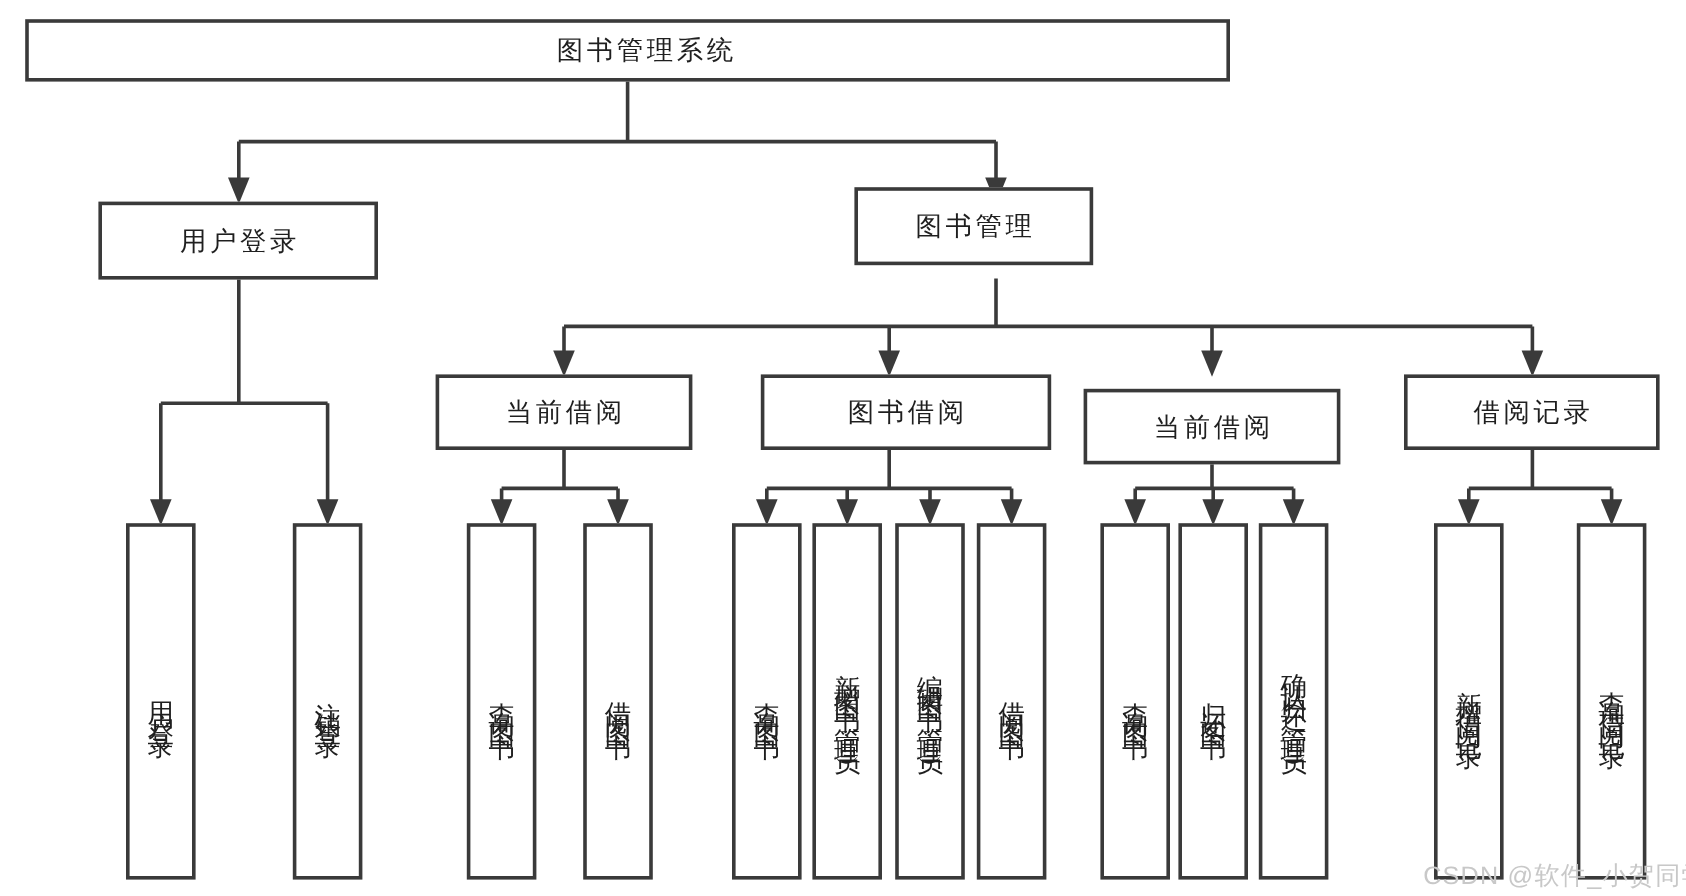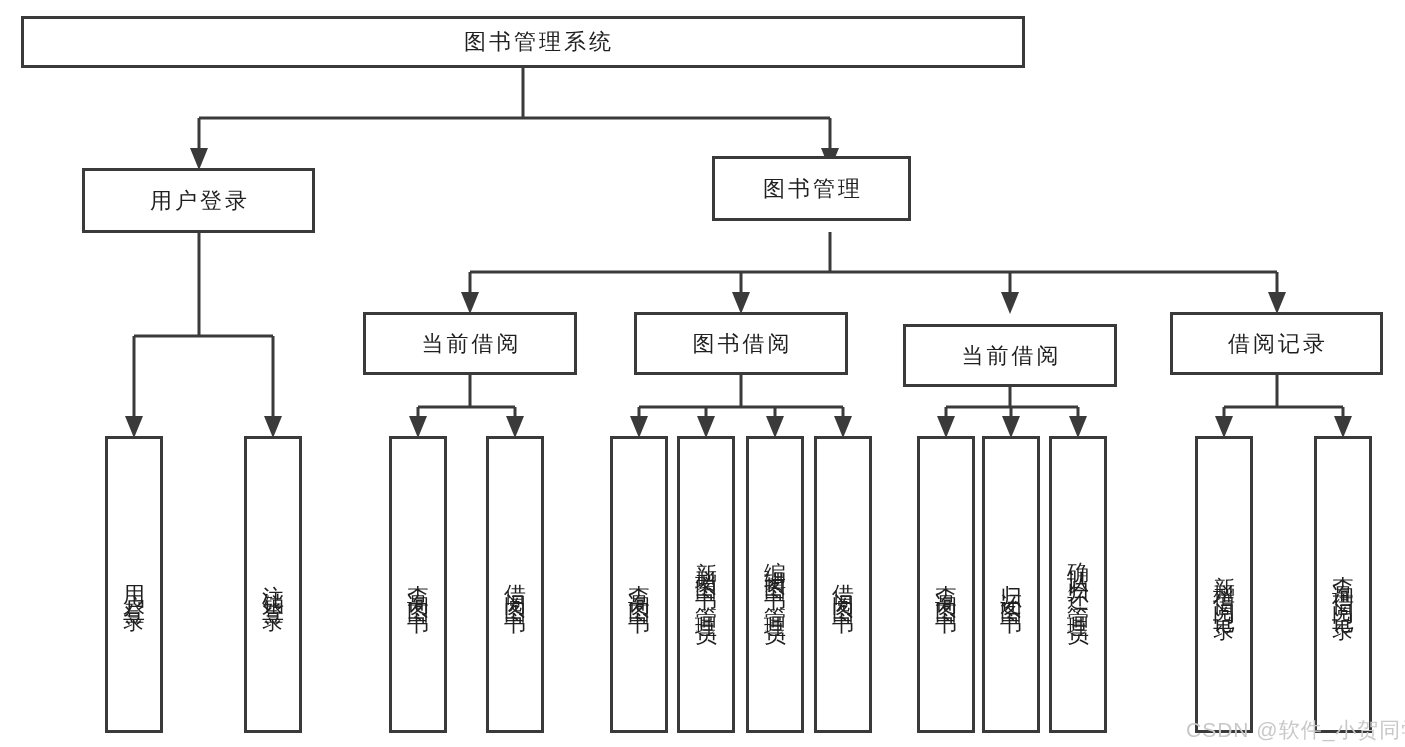--- a/index.html
+++ b/index.html
@@ -90,21 +90,21 @@
       <polygon points="1334,416 1352,416 1343,438"></polygon>
     </g>
   </svg>
 
   <div class="node hnode" style="left:21px;top:16px;width:1004px;height:52px;padding-left:29px;">图书管理系统</div>
 
   <div class="node hnode" style="left:82px;top:168px;width:233px;height:65px;">用户登录</div>
   <div class="node hnode" style="left:712px;top:156px;width:199px;height:65px;">图书管理</div>
 
   <div class="node hnode" style="left:363px;top:312px;width:214px;height:63px;">当前借阅</div>
-  <div class="node hnode" style="left:634px;top:312px;width:214px;height:63px;">图书借阅</div>
+  <div class="node hnode" style="left:634px;top:312px;width:242px;height:63px;">图书借阅</div>
   <div class="node hnode" style="left:903px;top:312px;width:214px;height:63px;margin-top:12px;">当前借阅</div>
   <div class="node hnode" style="left:1170px;top:312px;width:213px;height:63px;">借阅记录</div>
 
   <div class="node leaf" style="left:105px;">
     <span>用户登录</span>
   </div>
   <div class="node leaf" style="left:244px;">
     <span>注销登录</span>
   </div>
 

